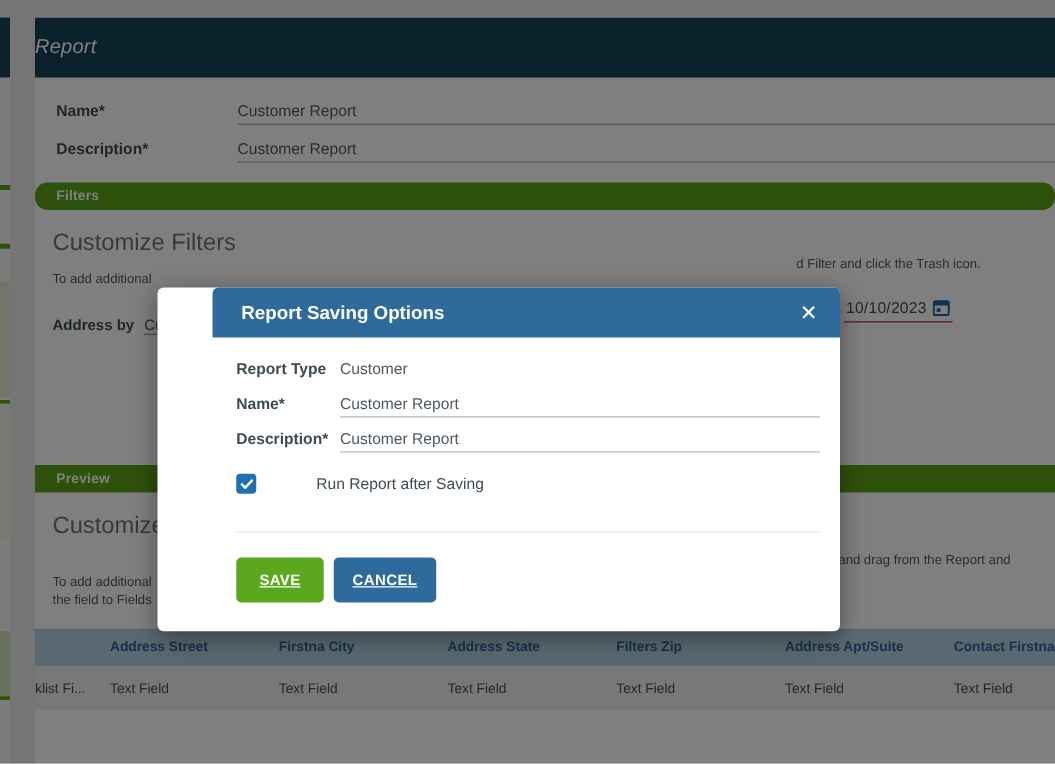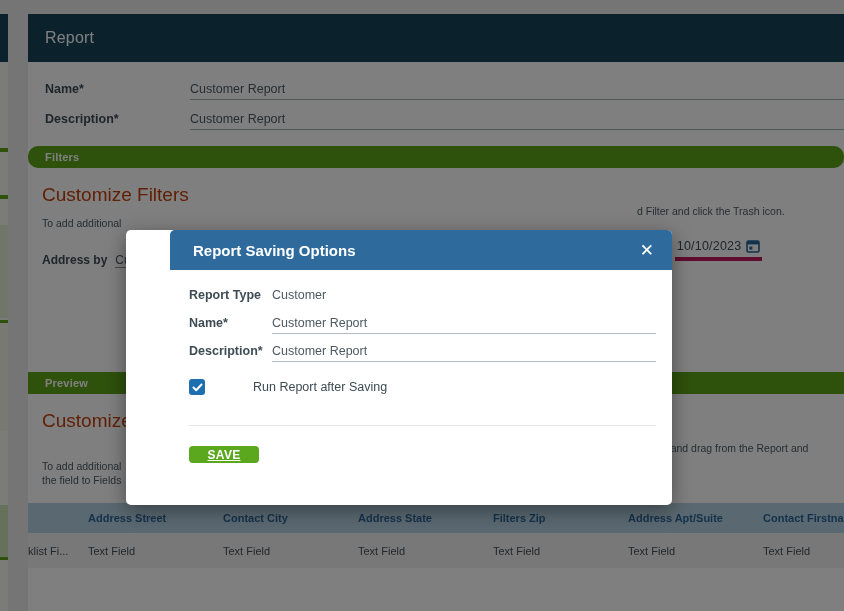--- a/index.html
+++ b/index.html
@@ -13,45 +13,45 @@
   .ls-green1 { position:absolute; left:0; top:134px; width:8px; height:4px; background:#5da319; }
   .ls-green2 { position:absolute; left:0; top:181px; width:8px; height:4px; background:#5da319; }
   .ls-pale1 { position:absolute; left:0; top:211px; width:8px; height:93px; background:#e3ecd2; }
   .ls-line1 { position:absolute; left:0; top:306px; width:8px; height:3px; background:#5da319; }
   .ls-pale2 { position:absolute; left:0; top:309px; width:8px; height:108px; background:#eef2e4; }
   .ls-green3 { position:absolute; left:0; top:491px; width:8px; height:52px; background:#cfe0b4; }
   .ls-line2 { position:absolute; left:0; top:543px; width:8px; height:3px; background:#5da319; }
 
   
   .card { position:absolute; left:28px; top:14px; width:816px; height:597px; background:#ffffff; overflow:hidden; }
-  .card-header { height:48px; background:#16455a; display:flex; align-items:center; padding-left:17px; }
+  .card-header { height:48px; background:#16455a; display:flex; align-items:center; padding-left:0;font-style:italic; }
   .card-header .title { color:#ffffff; font-size:16px; letter-spacing:.2px; }
 
   .form-area { padding:12px 0 0 0; }
   .form-row { display:flex; align-items:center; height:30px; padding-left:17px; }
   .form-label { width:145px; font-size:12.5px; font-weight:bold; color:#3e4c54; }
   .form-input { flex:1; border:none; outline:none; background:transparent; border-bottom:1px solid #a7b1b7; font-size:12.5px; color:#4d5a63; height:22px; font-family:"Liberation Sans", sans-serif; }
 
   .section-bar { height:22px; background:#5da319; display:flex; align-items:center; padding-left:17px; margin-top:12px; }
   .section-bar span { color:#ffffff; font-size:11px; font-weight:bold; letter-spacing:.2px; }
   .bar-filters { margin-top:12px;border-radius:10px; }
   .bar-preview { margin-top:0; }
 
-  .h2 { font-size:19px; color:#c2410c; margin:16px 0 0 14px; font-weight:normal; }
+  .h2 { font-size:19px; color:#737373; margin:16px 0 0 14px; font-weight:normal; }
   .helper { font-size:10.5px; color:#4d5a63; margin:10px 0 0 14px; line-height:14px; }
   .helper-right { position:absolute; font-size:10.5px; color:#4d5a63; white-space:nowrap; }
   .hr-filters { left:637px; top:205px; }
   .hr-preview { left:638px; top:442px; width:180px; overflow:hidden; }
 
   .search-row { display:flex; align-items:center; margin:20px 0 0 14px; height:20px; }
   .search-label { font-size:12px; font-weight:bold; color:#3e4c54; margin-right:8px; }
   .search-value { font-size:12px; color:#4d5a63; border-bottom:1px solid #8d999f; width:36px; display:inline-block; overflow:hidden; white-space:nowrap; }
 
   .date-right { position:absolute; left:629px; top:237px; display:flex; align-items:center; gap:7px; }
-  .date-underline { border-bottom:4px solid #be185d; display:flex; align-items:center; padding:0 2px 2px 2px; }
+  .date-underline { border-bottom:1px solid #be185d; display:flex; align-items:center; padding:0 2px 2px 2px; }
   .date-to { font-size:12px; font-weight:bold; color:#3e4c54; }
   .date-value { font-size:12.5px; color:#3f4e58; letter-spacing:.2px; }
   .cal { display:inline-block; }
 
   .spacer-filters { height:102px; }
 
   .helper2 { margin-top:27px; }
   .helper2 .line { display:block; }
 
   
@@ -73,21 +73,21 @@
   .modal-body { padding:14px 16px 0 19px; }
   .m-row { display:flex; align-items:center; height:22px; margin-bottom:6px; }
   .m-label { width:83px; font-size:12.5px; font-weight:bold; color:#3e4c54; }
   .m-value { font-size:12.5px; color:#4d5a63; }
   .m-input { flex:1; border:none; outline:none; background:transparent; border-bottom:1px solid #b3bac0; font-size:12.5px; color:#4d5a63; height:21px; font-family:"Liberation Sans", sans-serif; }
   .check-row { display:flex; align-items:center; margin-top:17px;gap:40px; }
   .checkbox { width:16px; height:16px; background:#1d6fb0; border-radius:3px; display:flex; align-items:center; justify-content:center; cursor:pointer; }
   .check-label { font-size:12.5px; color:#3e4c54; margin-left:8px; }
   .m-divider { border-top:1px solid #e7e7e7; margin-top:30px; }
   .btn-row { display:flex; gap:8px; padding:20px 0 0 0; }
-  .btn { border:none; color:#ffffff; font-weight:bold; font-size:12px; height:17px; border-radius:4px; cursor:pointer; letter-spacing:.3px; font-family:"Liberation Sans", sans-serif;text-decoration:underline; }
+  .btn { border:none; color:#ffffff; font-weight:bold; font-size:12px; height:36px; border-radius:4px; cursor:pointer; letter-spacing:.3px; font-family:"Liberation Sans", sans-serif;text-decoration:underline; }
   .btn-save { background:#5ba71e; width:70px; }
   .btn-cancel { background:#2e6b9c; width:82px; }
 </style>
 </head>
 <body>
 
 <div class="page">
 
   <div class="left-sliver">
     <div class="ls-teal"></div>
@@ -137,21 +137,21 @@
     <h2 class="h2">Customize</h2>
     <div class="helper helper2">
       <span class="line">To add additional</span>
       <span class="line">the field to Fields</span>
     </div>
 
     <div class="tbl">
       <div class="tbl-head">
         <span class="c c0"></span>
         <span class="c cN">Address Street</span>
-        <span class="c cN">Contact City</span>
+        <span class="c cN">Firstna City</span>
         <span class="c cN">Address State</span>
         <span class="c cN">Filters Zip</span>
         <span class="c cN">Address Apt/Suite</span>
         <span class="c cN">Contact Firstna</span>
       </div>
       <div class="tbl-row">
         <span class="c c0">klist Fi...</span>
         <span class="c cN">Text Field</span>
         <span class="c cN">Text Field</span>
         <span class="c cN">Text Field</span>
@@ -209,17 +209,18 @@
         <span class="checkbox">
           <svg width="11" height="11" viewBox="0 0 11 11">
             <path d="M1.5 5.5 L4.2 8.2 L9.5 2.5" fill="none" stroke="#ffffff" stroke-width="2" stroke-linecap="round" stroke-linejoin="round"></path>
           </svg>
         </span>
         <span class="check-label">Run Report after Saving</span>
       </div>
       <div class="m-divider"></div>
       <div class="btn-row">
         <button class="btn btn-save">SAVE</button>
+        <button class="btn btn-cancel">CANCEL</button>
       </div>
     </div>
   </div>
 
 </div>
 
 </body></html>

